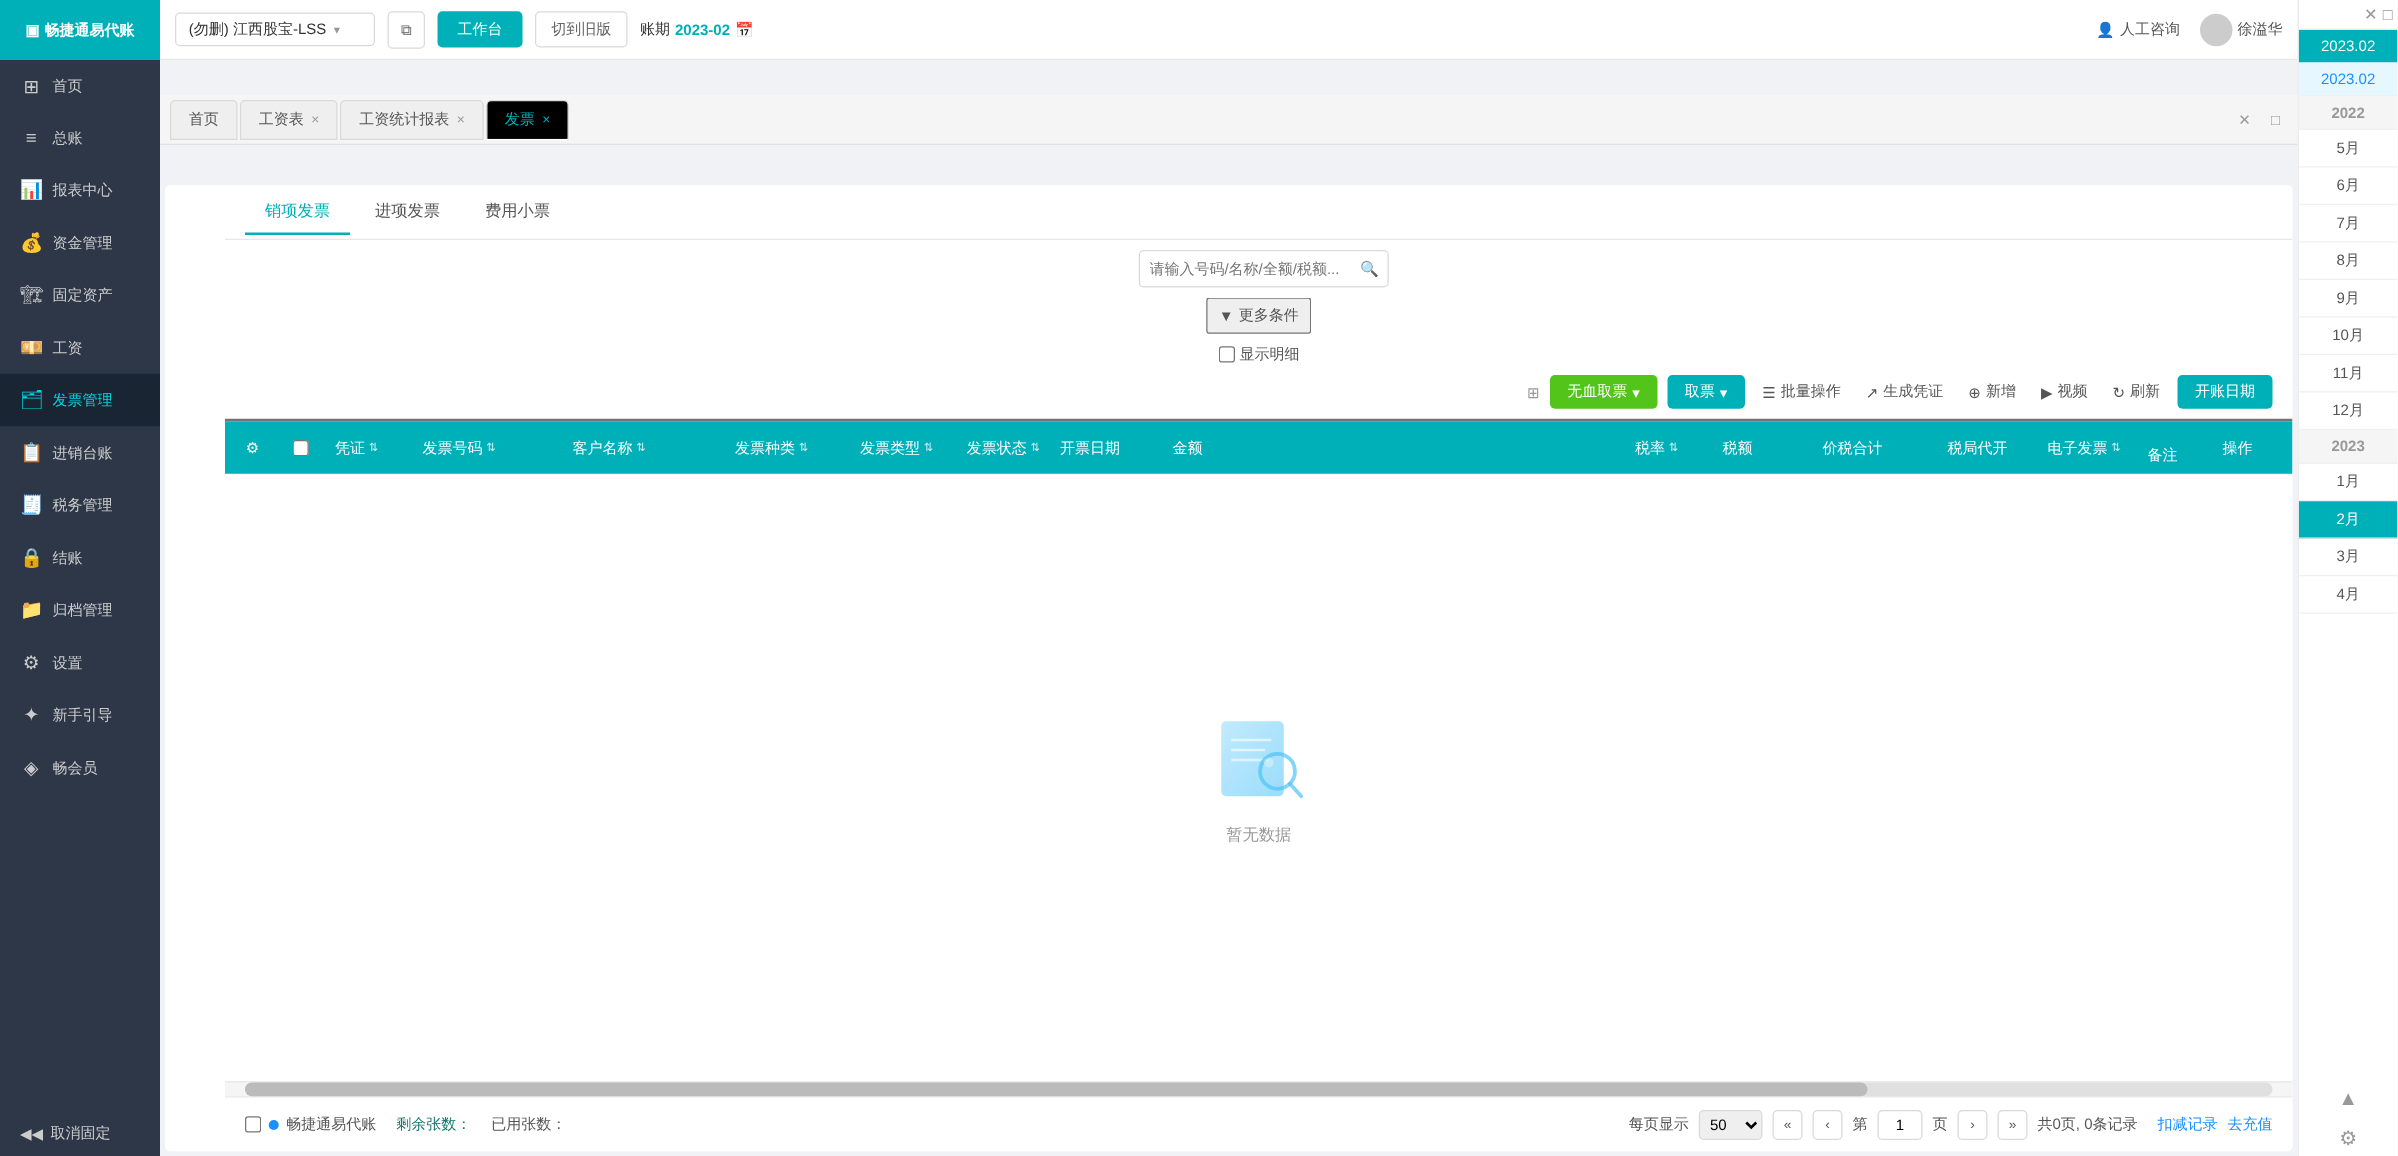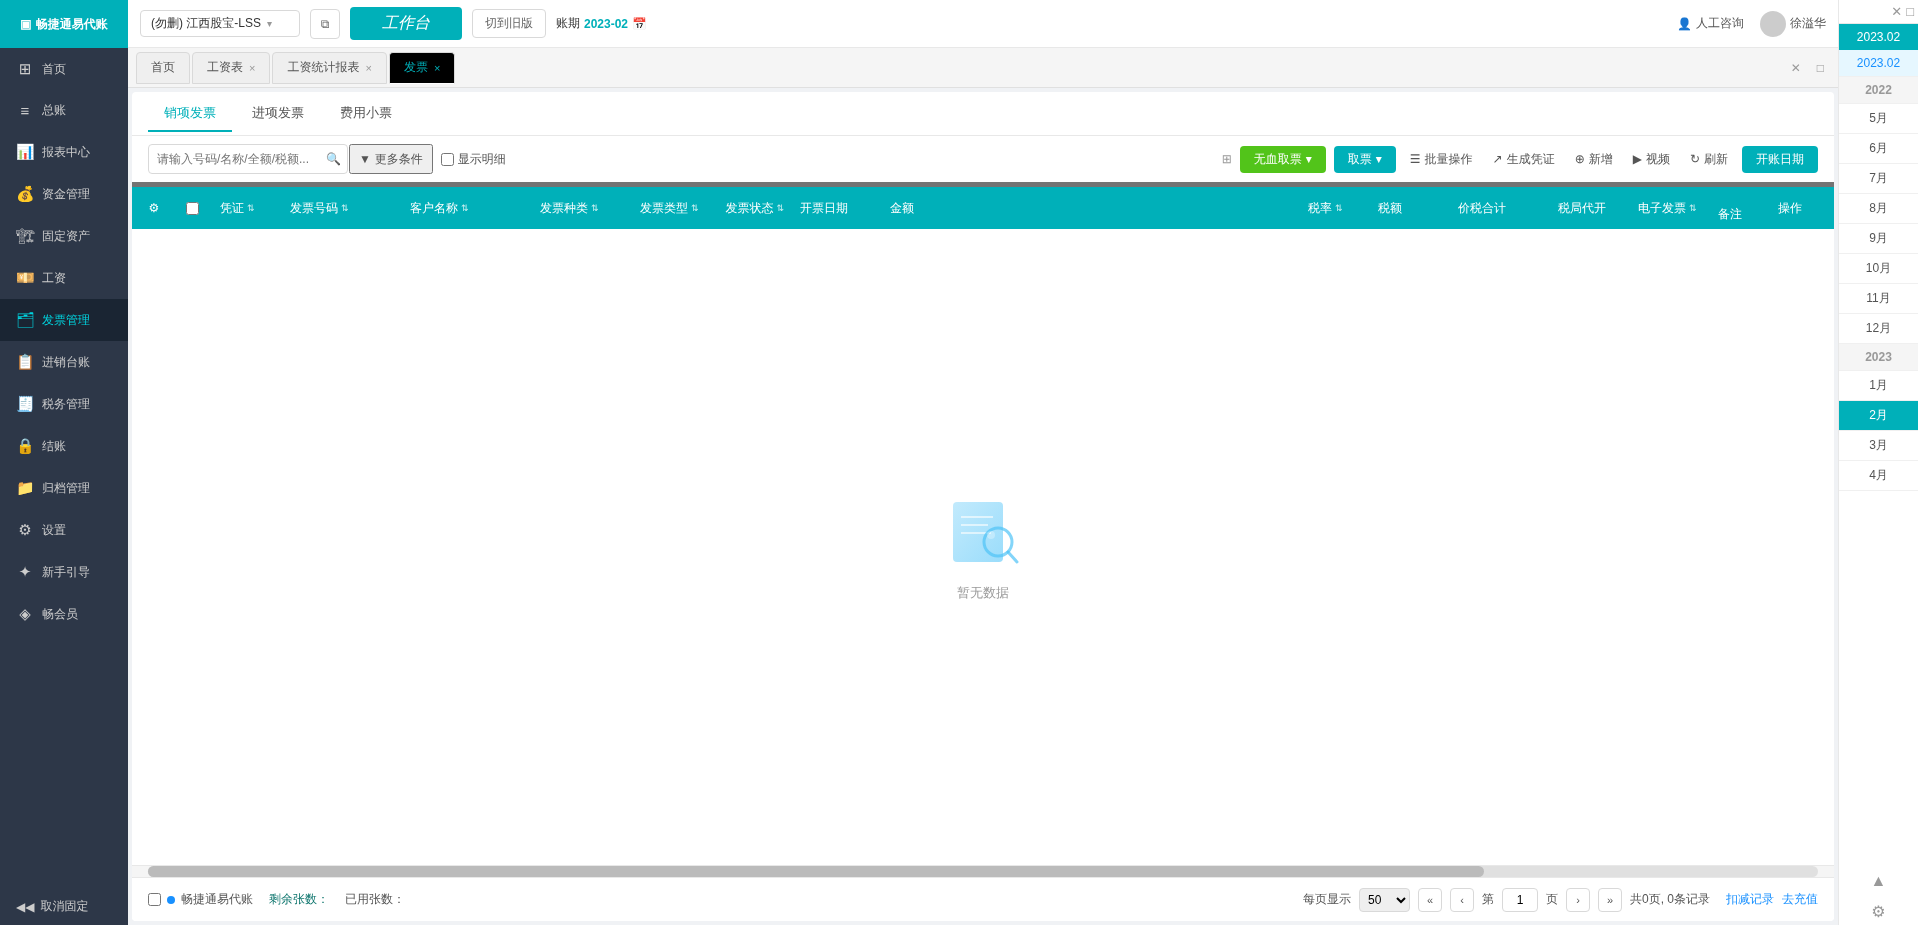--- a/index.html
+++ b/index.html
@@ -52,20 +52,21 @@
       font-size: 12px;
     }
 
     
     .main-content {
       flex: 1;
       display: flex;
       flex-direction: column;
       overflow: hidden;
       position: relative;
+      gap: 28px;
     }
 
     
     .top-header {
       height: 48px;
       background: white;
       border-bottom: 1px solid #e8e8e8;
       display: flex;
       align-items: center;
       padding: 0 12px;
@@ -90,24 +91,23 @@
       border: 1px solid #d9d9d9;
       border-radius: 4px;
       display: flex; align-items: center; justify-content: center;
       cursor: pointer; color: #666; font-size: 14px;
     }
     .workspace-btn {
       background: #00b0b9;
       color: white;
       border: none;
       border-radius: 4px;
-      padding: 6px 32px;
-      cursor: pointer;
-      font-size: 16px;
-      font-style: italic;
+      padding: 6px 16px;
+      cursor: pointer;
+      font-size: 12px;
     }
     .switch-btn {
       background: white;
       color: #666;
       border: 1px solid #d9d9d9;
       border-radius: 4px;
       padding: 5px 12px;
       cursor: pointer;
       font-size: 12px;
     }
@@ -167,20 +167,21 @@
 
     
     .page-container {
       flex: 1;
       display: flex;
       flex-direction: column;
       overflow: hidden;
       background: white;
       margin: 4px;
       border-radius: 4px;
+      padding-left: 48px;
     }
 
     
     .sub-tabs {
       display: flex;
       align-items: center;
       border-bottom: 1px solid #e8e8e8;
       padding: 0 16px;
       height: 44px;
       flex-shrink: 0;
@@ -194,25 +195,27 @@
       margin-right: 4px;
     }
     .sub-tab.active {
       color: #00b0b9;
       border-bottom-color: #00b0b9;
     }
 
     
     .toolbar {
       display: flex;
+      align-items: center;
       padding: 8px 16px;
       gap: 8px;
-      border-bottom: 5px solid #737373;
+      border-bottom: 2px solid #737373;
       flex-shrink: 0;
       flex-wrap: wrap;
+      flex-direction: column;
     }
     .search-input {
       width: 200px;
       height: 30px;
       border: 1px solid #d9d9d9;
       border-radius: 4px;
       padding: 0 8px;
       font-size: 12px;
       color: #999;
     }

